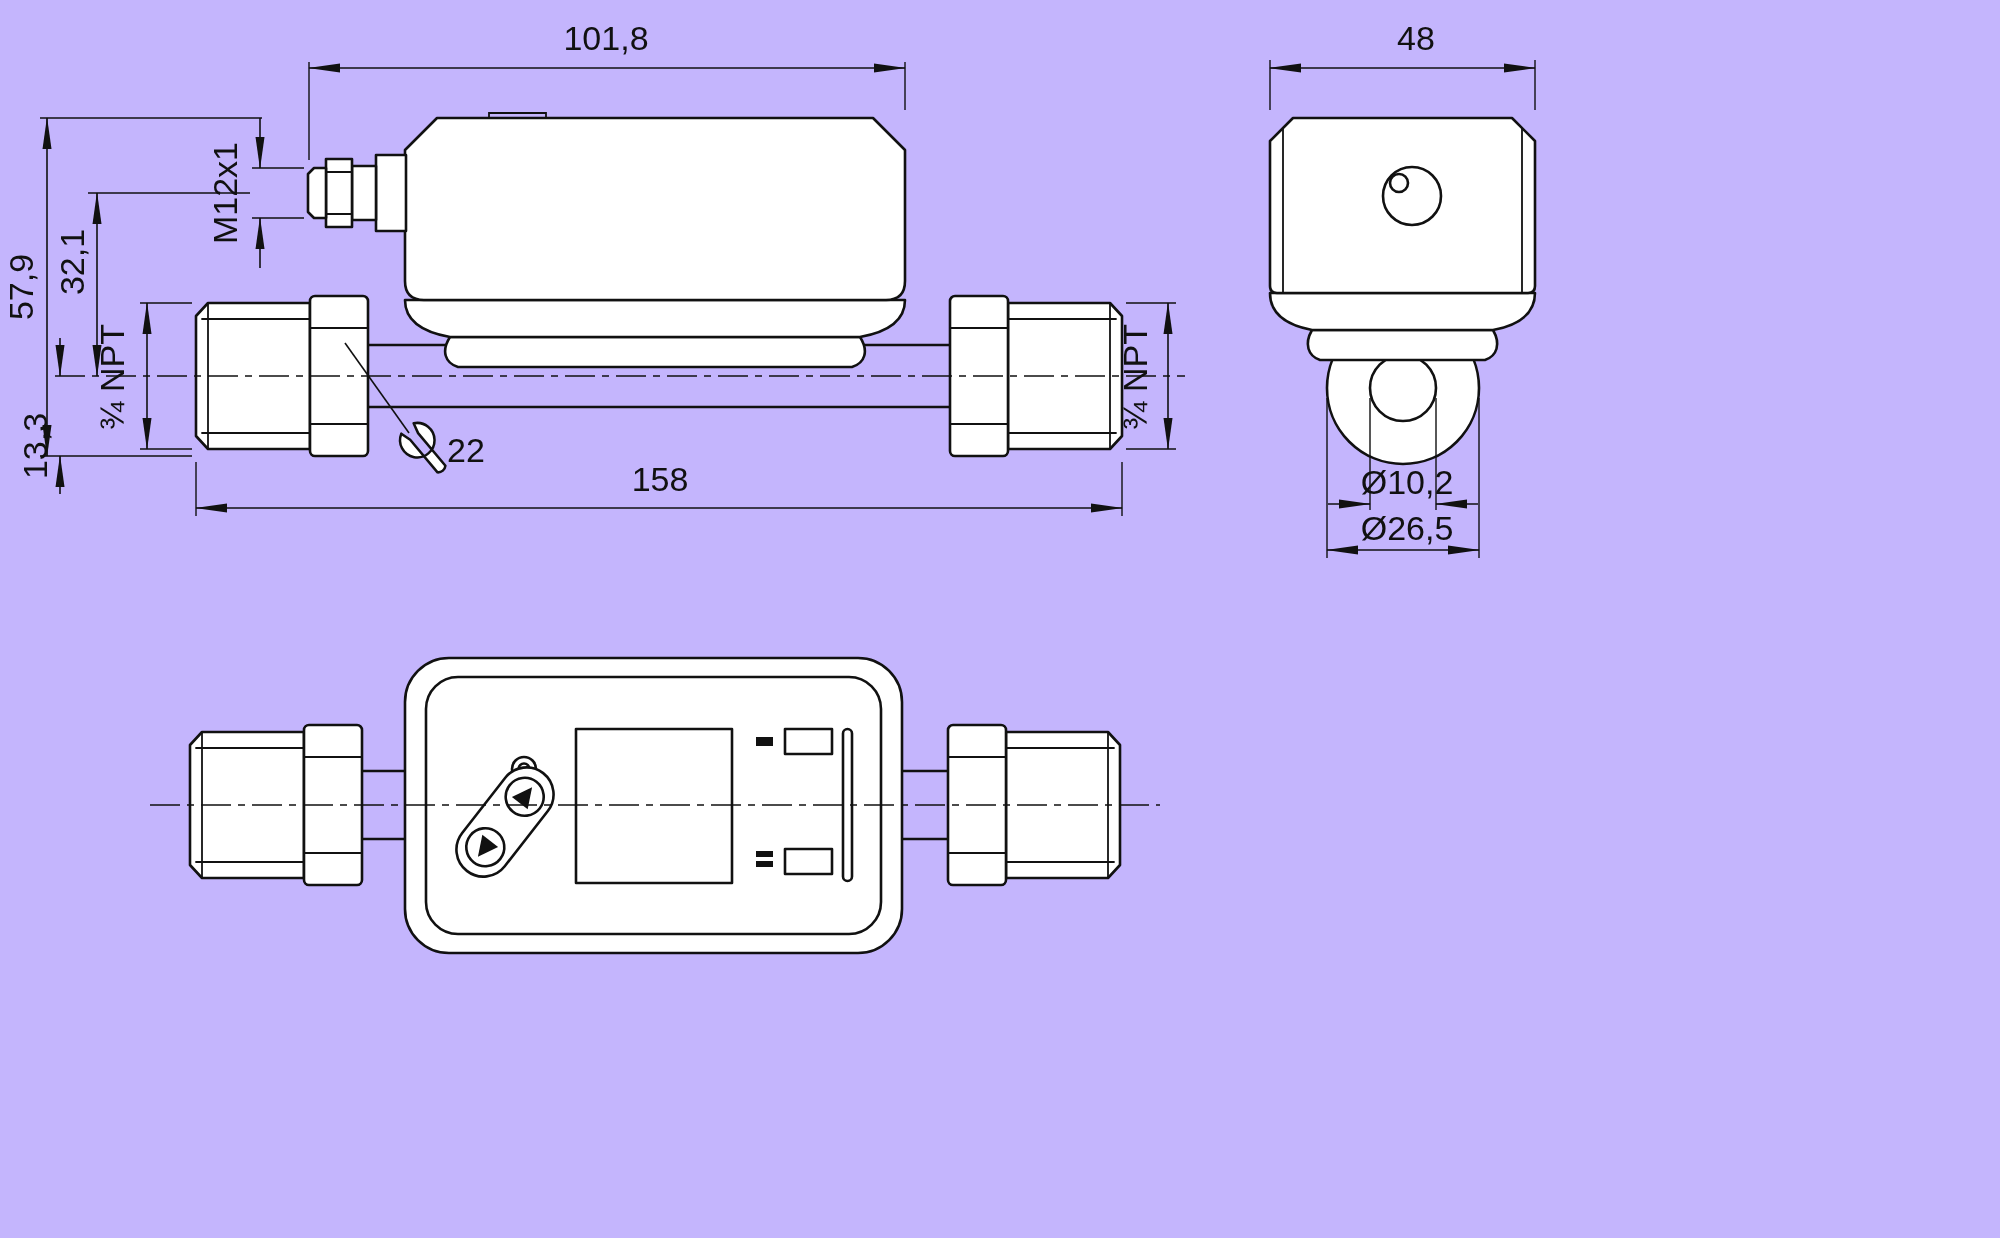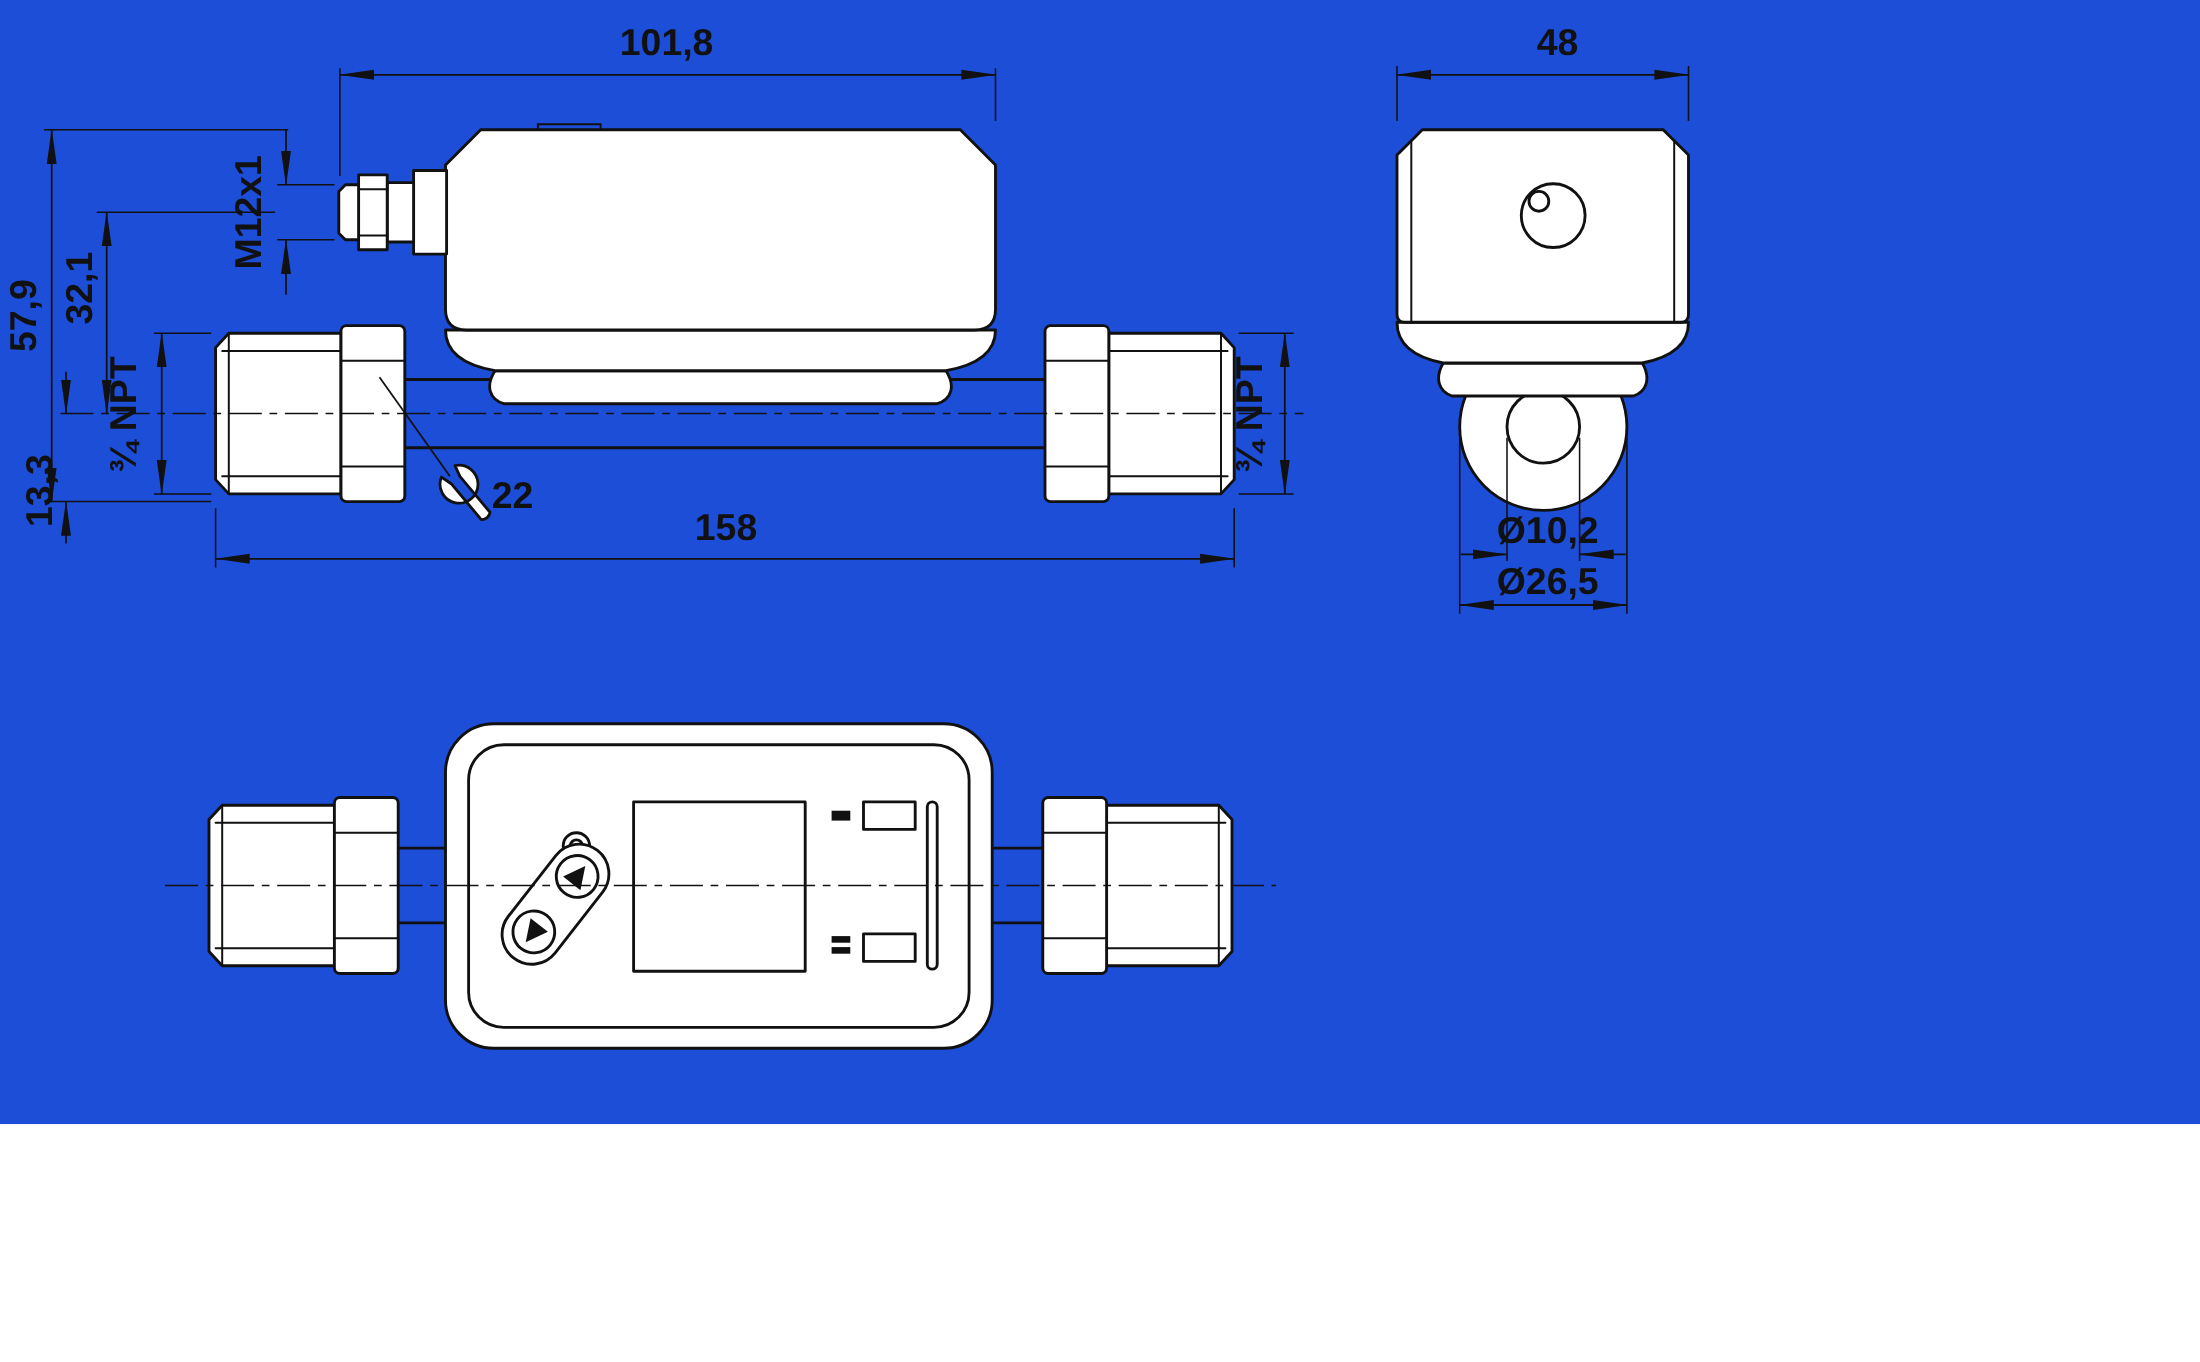--- a/index.html
+++ b/index.html
@@ -1,16 +1,16 @@
 <!DOCTYPE html>
 <html><head>
 <meta charset="utf-8">
 <style>
   html,body{margin:0;padding:0;background:#ffffff;}
-  .stage{position:relative;width:2000px;height:1022px;background:#1d4ed8;overflow:hidden;font-weight:bold;}
+  .stage{position:relative;width:2000px;height:1238px;background:#c4b5fd;overflow:hidden;}
   svg{display:block;}
   text{font-family:"Liberation Sans","DejaVu Sans",sans-serif;font-size:34px;fill:#111;}
   .part{fill:#ffffff;stroke:#111;stroke-width:2.6;stroke-linejoin:round;stroke-linecap:round;}
   .part-nf{fill:none;stroke:#111;stroke-width:2.6;stroke-linejoin:round;stroke-linecap:round;}
   .thin{fill:none;stroke:#111;stroke-width:1.8;stroke-linecap:round;}
   .dim{fill:none;stroke:#111;stroke-width:1.6;}
   .ext{fill:none;stroke:#111;stroke-width:1.4;}
   .cl{fill:none;stroke:#111;stroke-width:1.4;stroke-dasharray:30 7 7 7;}
   .blk{fill:#111;stroke:none;}
 </style>

